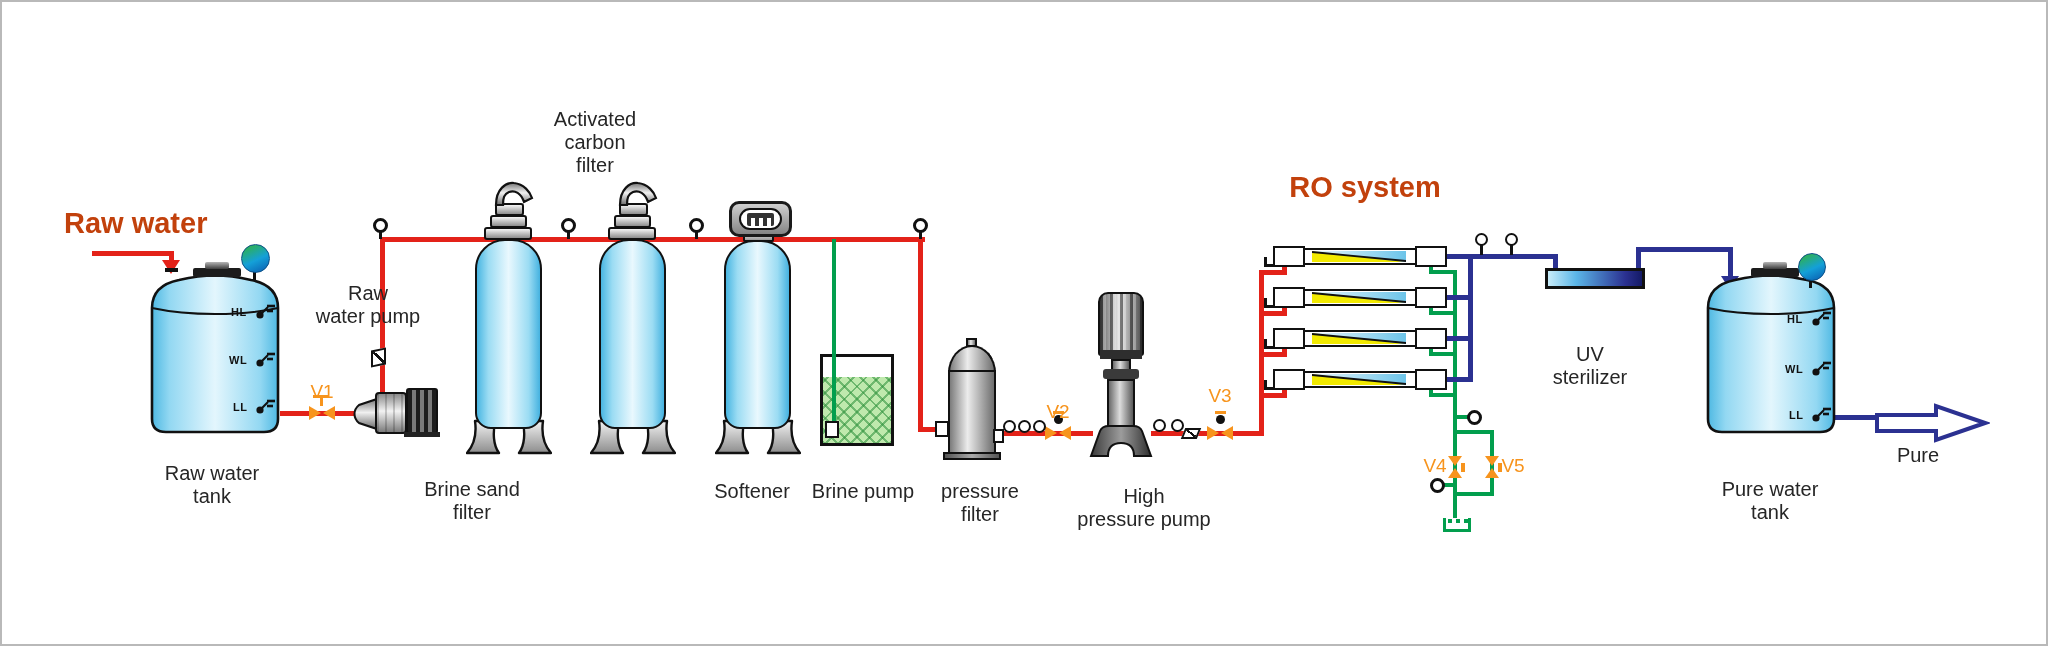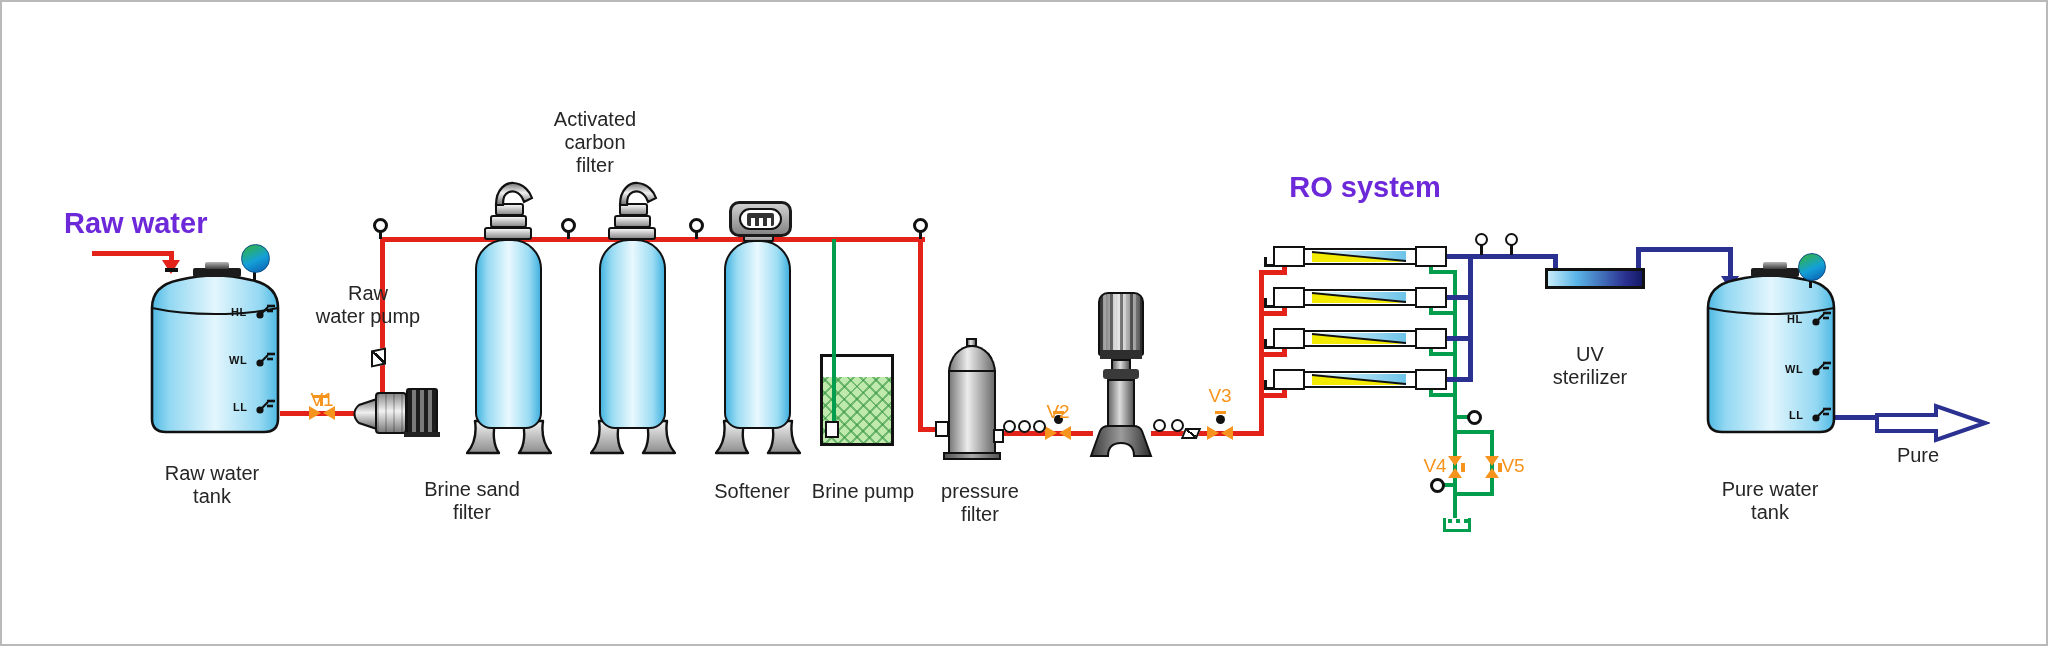--- a/index.html
+++ b/index.html
@@ -5,21 +5,21 @@
   html,body{margin:0;padding:0;background:#fff;}
   .canvas{position:relative;width:2048px;height:646px;background:#fff;border:2px solid #b9b9b9;box-sizing:border-box;overflow:hidden;
           font-family:"Liberation Sans",sans-serif;}
   .abs{position:absolute;}
   
   .pr{position:absolute;background:var(--feed-pipe,#e32219);}
   .pg{position:absolute;background:var(--drain-pipe,#029e4d);}
   .pn{position:absolute;background:var(--permeate-pipe,#2b3191);}
   
   .lbl{position:absolute;font:20px/23px "Liberation Sans",sans-serif;color:#262626;text-align:center;white-space:pre-line;transform:translateX(-50%);}
-  .title{position:absolute;font:bold 29px/31px "Liberation Sans",sans-serif;color:#6d28d9;white-space:nowrap;}
+  .title{position:absolute;font:bold 29px/31px "Liberation Sans",sans-serif;color:#c2410c;white-space:nowrap;}
   .vlbl{position:absolute;font:19px/20px "Liberation Sans",sans-serif;color:var(--valve-orange,#f7941d);transform:translateX(-50%);}
   .marker{position:absolute;font:bold 11px/12px "Liberation Sans",sans-serif;color:#111;letter-spacing:.5px;}
   
   .gauge{position:absolute;width:15px;height:15px;border:3px solid #111;border-radius:50%;background:#fff;box-sizing:border-box;}
   .gauge.sm{width:13px;height:13px;border-width:2.5px;}
   .stem{position:absolute;background:#111;}
   
   .box{position:absolute;box-sizing:border-box;border:2.5px solid #111;background:#fff;}
   
   .vessel{position:absolute;box-sizing:border-box;border:2.5px solid #111;border-radius:30px 30px 16px 16px;
@@ -169,21 +169,21 @@
     </svg>
   <div class="lbl" style="left:210px;top:460px">Raw water
 tank</div>
 
   <div class="abs" style="left:307px;top:404px;width:26px;height:14px">
     <div class="tri" style="left:0;top:0;border-top:7px solid transparent;border-bottom:7px solid transparent;border-left:12px solid var(--valve-orange,#f7941d)"></div>
     <div class="tri" style="left:14px;top:0;border-top:7px solid transparent;border-bottom:7px solid transparent;border-right:12px solid var(--valve-orange,#f7941d)"></div>
   </div>
   <div class="handle" style="left:318px;top:396px;width:3px;height:8px"></div>
   <div class="handle" style="left:311px;top:393px;width:16px;height:3px"></div>
-  <div class="vlbl" style="left:320px;top:388px">V1</div>
+  <div class="vlbl" style="left:320px;top:380px">V1</div>
 
   <svg class="abs" style="left:349px;top:394px" width="28" height="36" viewBox="0 0 28 36">
     <path d="M26,3 L26,33 L8,27 C2,22 2,14 8,9 Z" fill="url(#gsh)" stroke="#111" stroke-width="2"></path>
   </svg>
   <div class="abs" style="left:373px;top:390px;width:32px;height:42px;box-sizing:border-box;border:2px solid #111;border-radius:4px;background:repeating-linear-gradient(90deg,rgba(0,0,0,.18) 0 2px,transparent 2px 8px),linear-gradient(#8a8a8a,#f2f2f2 45%,#7c7c7c)"></div>
   <div class="abs motorfins" style="left:404px;top:386px;width:32px;height:46px;box-sizing:border-box;border:2px solid #111;border-radius:3px"></div>
   <div class="abs" style="left:402px;top:430px;width:36px;height:5px;background:#222"></div>
   <div class="cv" style="left:369px;top:347px;width:15px;height:17px;transform:skewY(-12deg)"></div>
   <div class="lbl" style="left:366px;top:280px">Raw
 water pump</div>
@@ -249,20 +249,22 @@
   <div class="vlbl" style="left:1056px;top:400px">V2</div>
 
   <div class="abs" style="left:1096px;top:290px;width:46px;height:64px;box-sizing:border-box;border:2px solid #111;border-radius:10px 10px 3px 3px;background:repeating-linear-gradient(90deg,rgba(0,0,0,.45) 0 3px,rgba(255,255,255,.28) 3px 6px,rgba(0,0,0,0) 6px 10px),linear-gradient(90deg,#5c5c5c,#e8e8e8 45%,#4c4c4c)"></div>
   <div class="abs" style="left:1098px;top:348px;width:42px;height:9px;background:#2e2e2e"></div>
   <div class="abs" style="left:1109px;top:357px;width:20px;height:12px;box-sizing:border-box;border:2px solid #111;background:linear-gradient(90deg,#6a6a6a,#ddd 45%,#5a5a5a)"></div>
   <div class="abs" style="left:1101px;top:367px;width:36px;height:10px;background:#3a3a3a;border-radius:3px"></div>
   <div class="abs" style="left:1105px;top:377px;width:28px;height:49px;box-sizing:border-box;border:2px solid #111;background:linear-gradient(90deg,#6a6a6a,#ddd 45%,#5a5a5a)"></div>
   <svg class="abs" style="left:1085px;top:423px" width="68" height="33" viewBox="0 0 68 33">
     <path d="M4,31 L13,6 Q15,1 22,1 L46,1 Q53,1 55,6 L64,31 L47,31 Q47,18 34,18 Q21,18 21,31 Z" fill="url(#gdark)" stroke="#111" stroke-width="2"></path>
   </svg>
+  <div class="lbl" style="left:1142px;top:483px">High
+pressure pump</div>
 
   <div class="cv" style="left:1181px;top:426px;width:16px;height:11px;transform:skewX(-22deg)"></div>
   <div class="abs" style="left:1205px;top:424px;width:26px;height:14px">
     <div class="tri" style="left:0;top:0;border-top:7px solid transparent;border-bottom:7px solid transparent;border-left:12px solid var(--valve-orange,#f7941d)"></div>
     <div class="tri" style="left:14px;top:0;border-top:7px solid transparent;border-bottom:7px solid transparent;border-right:12px solid var(--valve-orange,#f7941d)"></div>
   </div>
   <div class="handle" style="left:1213px;top:409px;width:11px;height:3px"></div>
   <div class="ball" style="left:1214px;top:413px"></div>
   <div class="vlbl" style="left:1218px;top:384px">V3</div>
 

